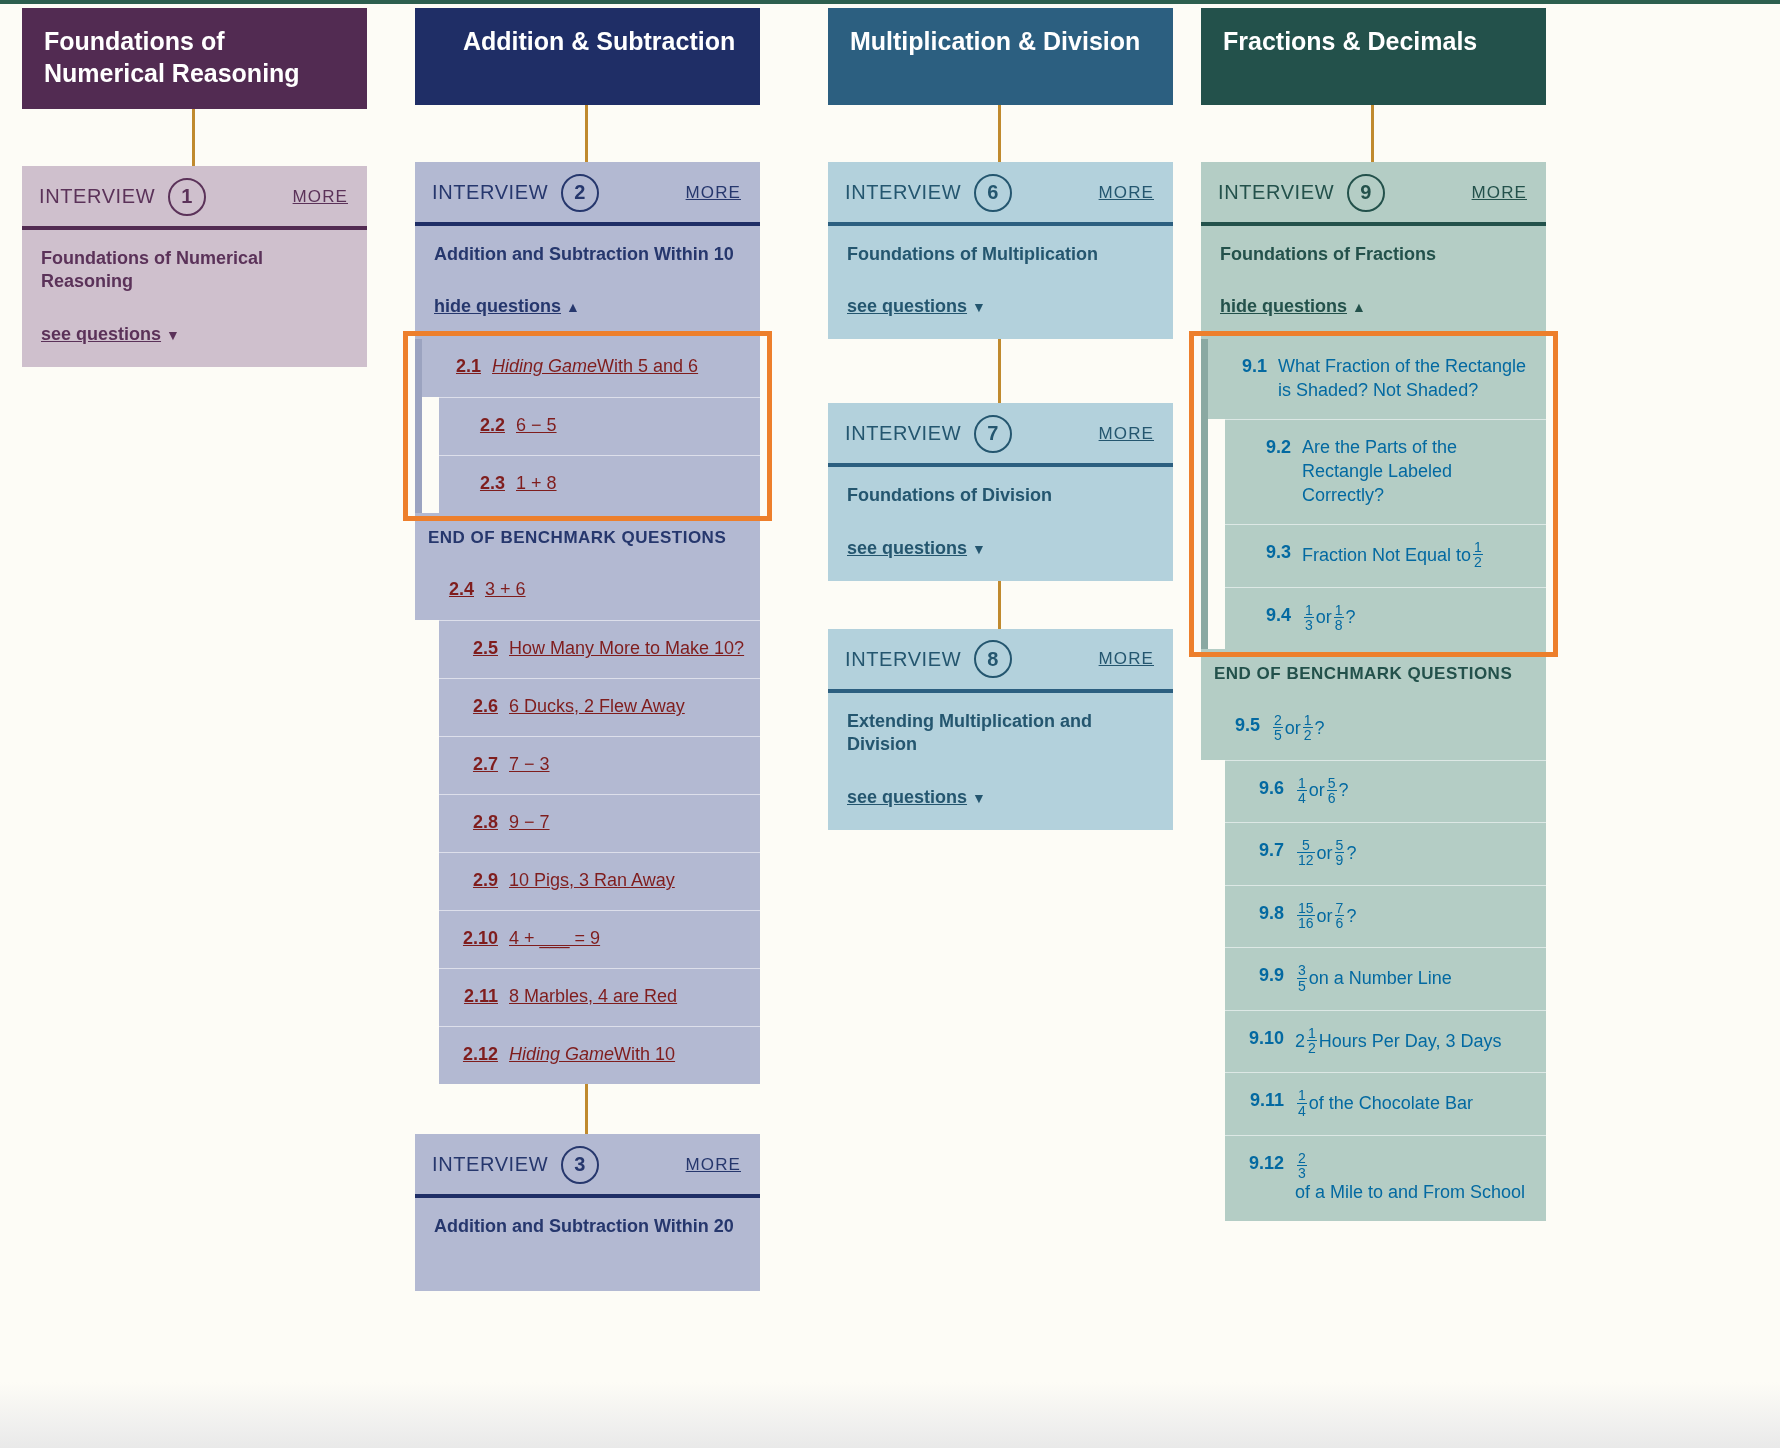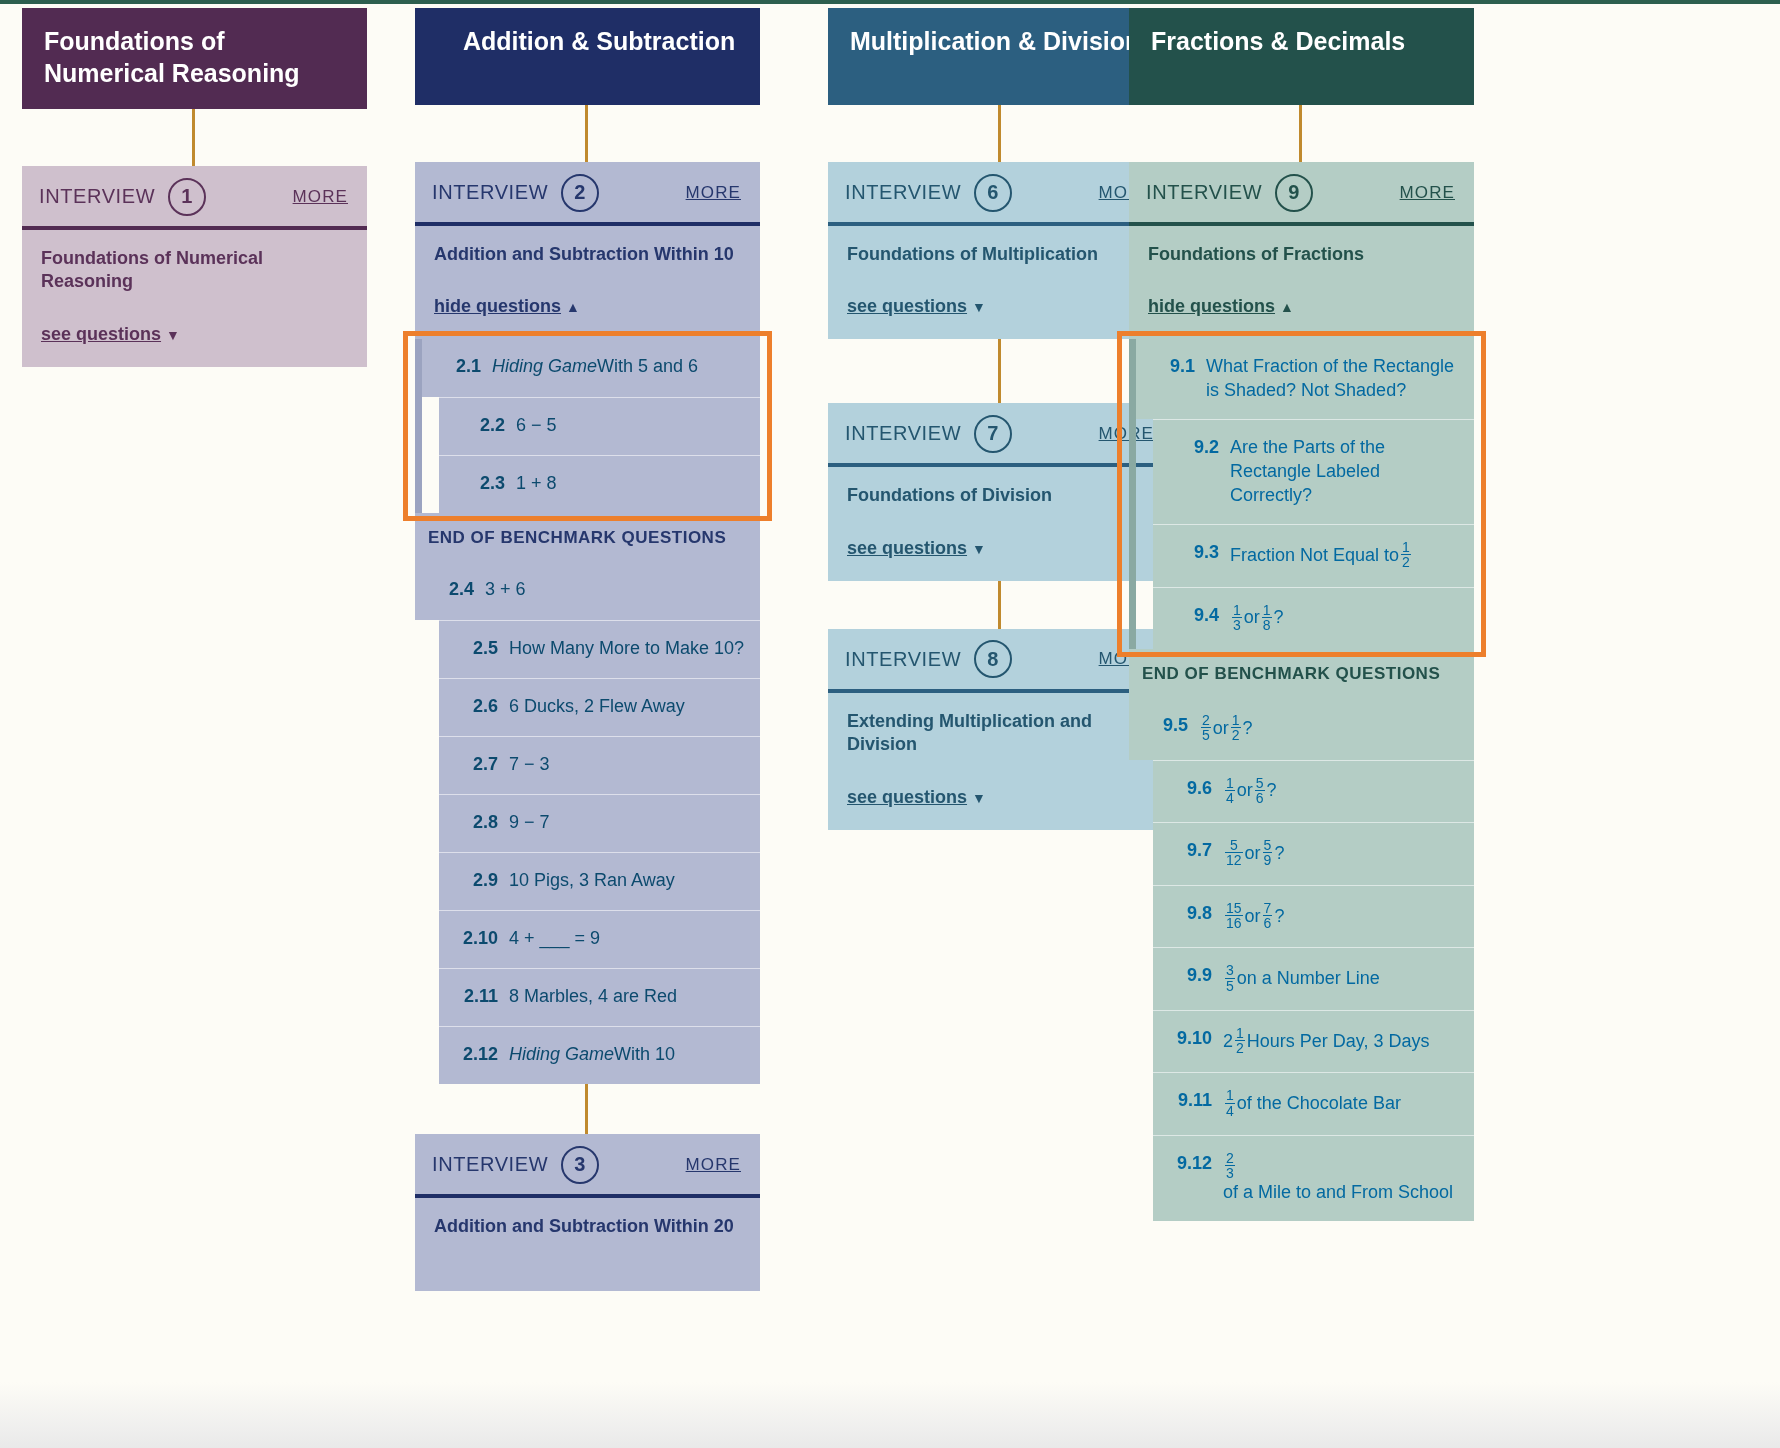--- a/index.html
+++ b/index.html
@@ -24,21 +24,21 @@
 
   
   .col {
     position: absolute;
     top: 8px;
     width: 392px;
   }
   #col0 { left: 22px; }
   #col1 { left: 415px; }
   #col2 { left: 828px; }
-  #col3 { left: 1129px; }
+  #col3 { left: 1201px; }
 
   .strand-header {
     color: #ffffff;
     font-size: 25px;
     font-weight: bold;
     line-height: 1.26;
     padding: 18px 22px 20px 22px;
     min-height: 97px;
   }
   .strand-header.w-narrow { width: 345px; }
@@ -151,21 +151,21 @@
   .p0 .head-rule { background: #522b52; }
   .p0 .card-body { background: #cfc0cd; color: #5b3259; }
   .p0 .more, .p0 .toggle { color: #5b3259; }
 
   
   .p1 .strand-header { background: #1f2e66; padding-left: 48px; }
   .p1 .card-head { background: #b3b9d2; color: #26376d; }
   .p1 .head-rule { background: #1f2e66; }
   .p1 .card-body { background: #b3b9d2; color: #26376d; }
   .p1 .more, .p1 .toggle { color: #26376d; }
-  .p1 .qrow { background: #b3b9d2; color: #0c4a6e; }
+  .p1 .qrow { background: #b3b9d2; color: #7f1d1d; text-decoration: underline; }
   .p1 .endmark { background: #b3b9d2; color: #26376d; }
 
   
   .p2 .strand-header { background: #2c5f80; }
   .p2 .card-head { background: #b3d1dc; color: #24566f; }
   .p2 .head-rule { background: #2c5f80; }
   .p2 .card-body { background: #b3d1dc; color: #24566f; }
   .p2 .more, .p2 .toggle { color: #24566f; }
 
   

